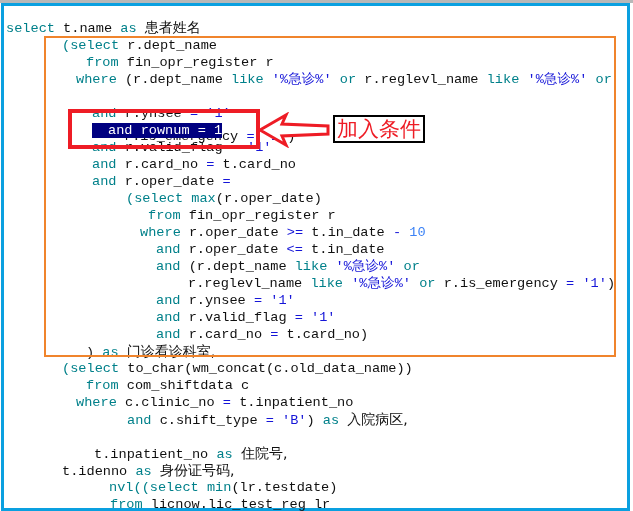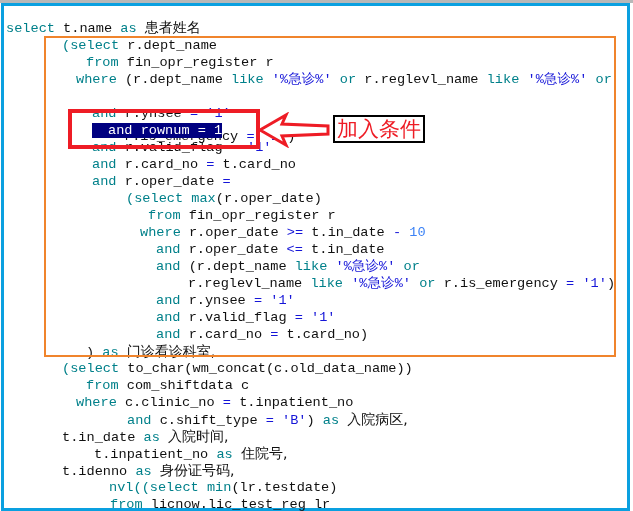--- a/index.html
+++ b/index.html
@@ -44,21 +44,20 @@
     <div class="line" style="left: 156px; top: 258px;"><span class="kw">and</span><span class="id"> (r.dept_name </span><span class="kw">like</span><span class="id"> </span><span class="str">'%急诊%'</span><span class="id"> </span><span class="kw">or</span></div>
     <div class="line" style="left: 188px; top: 275px;"><span class="id">r.reglevl_name </span><span class="kw">like</span><span class="id"> </span><span class="str">'%急诊%'</span><span class="id"> </span><span class="kw">or</span><span class="id"> r.is_emergency </span><span class="op">=</span><span class="id"> </span><span class="str">'1'</span><span class="id">)</span></div>
     <div class="line" style="left: 156px; top: 292px;"><span class="kw">and</span><span class="id"> r.ynsee </span><span class="op">=</span><span class="id"> </span><span class="str">'1'</span></div>
     <div class="line" style="left: 156px; top: 309px;"><span class="kw">and</span><span class="id"> r.valid_flag </span><span class="op">=</span><span class="id"> </span><span class="str">'1'</span></div>
     <div class="line" style="left: 156px; top: 326px;"><span class="kw">and</span><span class="id"> r.card_no </span><span class="op">=</span><span class="id"> t.card_no)</span></div>
     <div class="line" style="left: 86px; top: 343px;"><span class="id">) </span><span class="kw">as</span><span class="id"> </span><span class="cn">门诊看诊科室,</span></div>
     <div class="line" style="left: 62px; top: 360px;"><span class="kw">(select</span><span class="id"> to_char(wm_concat(c.old_data_name))</span></div>
     <div class="line" style="left: 86px; top: 377px;"><span class="kw">from</span><span class="id"> com_shiftdata c</span></div>
     <div class="line" style="left: 76px; top: 394px;"><span class="kw">where</span><span class="id"> c.clinic_no </span><span class="op">=</span><span class="id"> t.inpatient_no</span></div>
     <div class="line" style="left: 92px; top: 411px; margin-left: 35px;"><span class="kw">and</span><span class="id"> c.shift_type </span><span class="op">=</span><span class="id"> </span><span class="str">'B'</span><span class="id">) </span><span class="kw">as</span><span class="id"> </span><span class="cn">入院病区,</span></div>
-    <div class="line" style="left: 62px; top: 428px;"><span class="id">t.in_date </span><span class="kw">as</span><span class="id"> </span><span class="cn">入院时间,</span></div>
     <div class="line" style="left: 62px; top: 445px; margin-left: 32px;"><span class="id">t.inpatient_no </span><span class="kw">as</span><span class="id"> </span><span class="cn">住院号,</span></div>
     <div class="line" style="left: 62px; top: 462px;"><span class="id">t.idenno </span><span class="kw">as</span><span class="id"> </span><span class="cn">身份证号码,</span></div>
     <div class="line" style="left: 62px; top: 479px; margin-left: 47px;"><span class="kw">nvl((select</span><span class="id"> </span><span class="kw">min</span><span class="id">(lr.testdate)</span></div>
     <div class="line" style="left: 110px; top: 496px;"><span class="kw">from</span><span class="id"> licnow.lic_test_reg lr</span></div>
   </div>
 
 <div class="orange-box"></div>
 <div class="red-box"></div>
 
 <svg class="arrow" width="72" height="36" viewBox="0 0 72 36">

